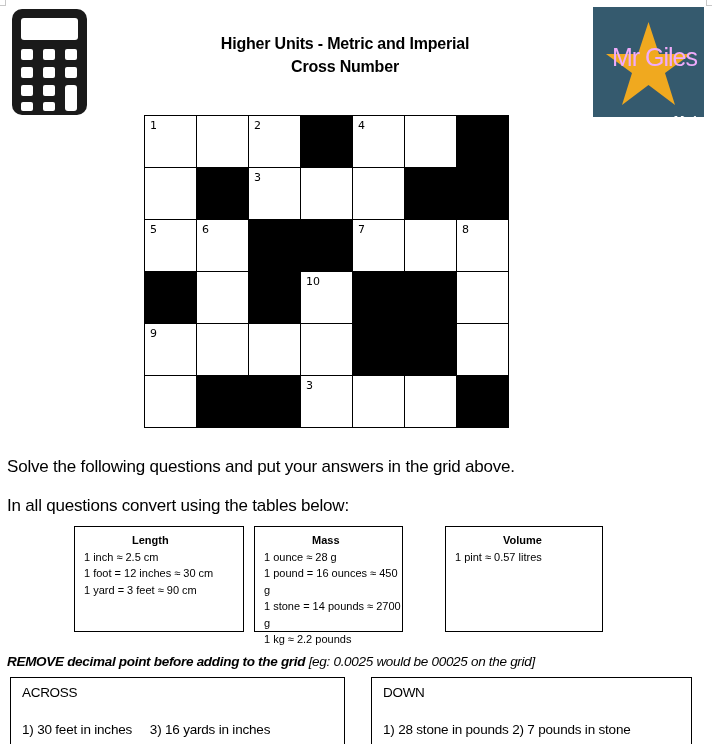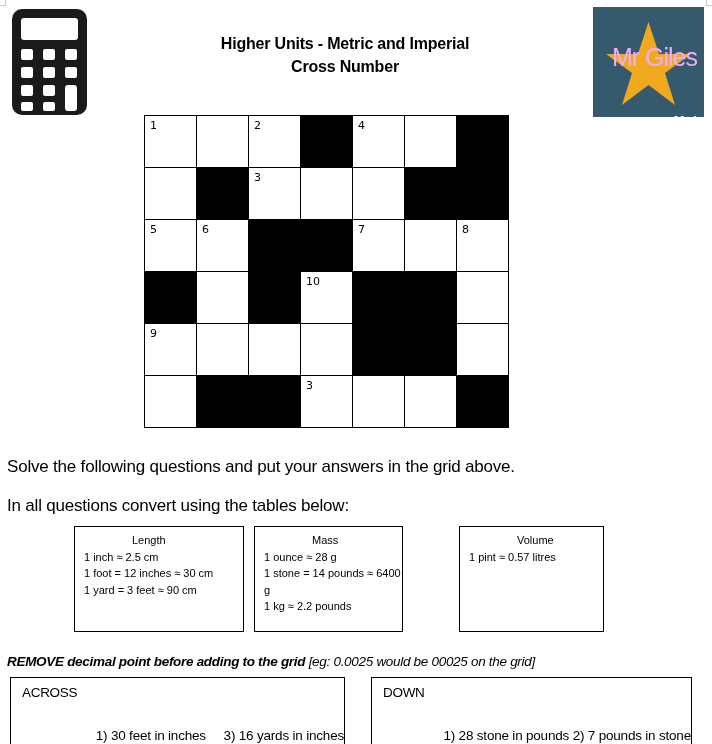--- a/index.html
+++ b/index.html
@@ -28,34 +28,34 @@
   .grid td.black { background: #000; }
   .cell-num { position: absolute; left: 5px; top: 3px; font-size: 11px;
               font-family: "DejaVu Sans", sans-serif; }
 
   .instr { position: absolute; left: 7px; font-size: 17px; letter-spacing: -0.2px; }
   .instr1 { top: 457px; }
   .instr2 { top: 496px; }
 
   .conv-box { position: absolute; top: 526px; height: 106px; border: 1px solid #000;
               font-size: 11px; line-height: 16.5px; padding: 5px 0 0 9px; box-sizing: border-box; }
-  .conv-box .head { font-weight: normal; padding-left: 48px; }
+  .conv-box .head { font-weight: bold; padding-left: 48px; }
   .box-length { left: 74px; width: 170px; }
   .box-mass { left: 254px; width: 149px; }
-  .box-volume { left: 459px; width: 145px; }
+  .box-volume { left: 445px; width: 158px; }
 
   .remove-line { position: absolute; left: 7px; top: 654px; font-size: 13.5px; letter-spacing: -0.3px; font-style: italic; }
   .remove-line b { font-weight: bold; }
 
   .clue-box { position: absolute; top: 677px; height: 80px; border: 1px solid #000;
               box-sizing: border-box; padding: 7px 0 0 11px; font-size: 13.5px; }
   .across-box { left: 10px; width: 335px; }
   .down-box { left: 371px; width: 321px; }
   .clue-head { letter-spacing: -0.3px; }
-  .clue-line { margin-top: 28px; white-space: pre; letter-spacing: -0.2px; text-align: right; }
+  .clue-line { margin-top: 22px; white-space: pre; letter-spacing: -0.2px; }
 </style>
 </head>
 <body>
 
 <div class="corner-mark corner-tl"></div>
 <div class="corner-mark corner-tr"></div>
 
 <svg class="calc-icon" viewBox="0 0 75 106">
   <rect x="0" y="0" width="75" height="106" rx="10" fill="#1a1a1a"></rect>
   <rect x="9" y="9" width="57" height="22" rx="3" fill="#fff"></rect>
@@ -202,21 +202,22 @@
 <div class="conv-box box-length">
   <div class="head">Length</div>
   <div>1 inch ≈ 2.5 cm</div>
   <div>1 foot = 12 inches ≈ 30 cm</div>
   <div>1 yard = 3 feet ≈ 90 cm</div>
 </div>
 
 <div class="conv-box box-mass">
   <div class="head">Mass</div>
   <div>1 ounce ≈ 28 g</div>
-  <div>1 stone = 14 pounds ≈ 6400 g</div>
+  <div>1 pound = 16 ounces ≈ 450 g</div>
+  <div>1 stone = 14 pounds ≈ 2700 g</div>
   <div>1 kg ≈ 2.2 pounds</div>
 </div>
 
 <div class="conv-box box-volume">
   <div class="head">Volume</div>
   <div>1 pint ≈ 0.57 litres</div>
 </div>
 
 <div class="remove-line"><b>REMOVE decimal point before adding to the grid</b><span> [eg: 0.0025 would be 00025 on the grid]</span></div>
 

